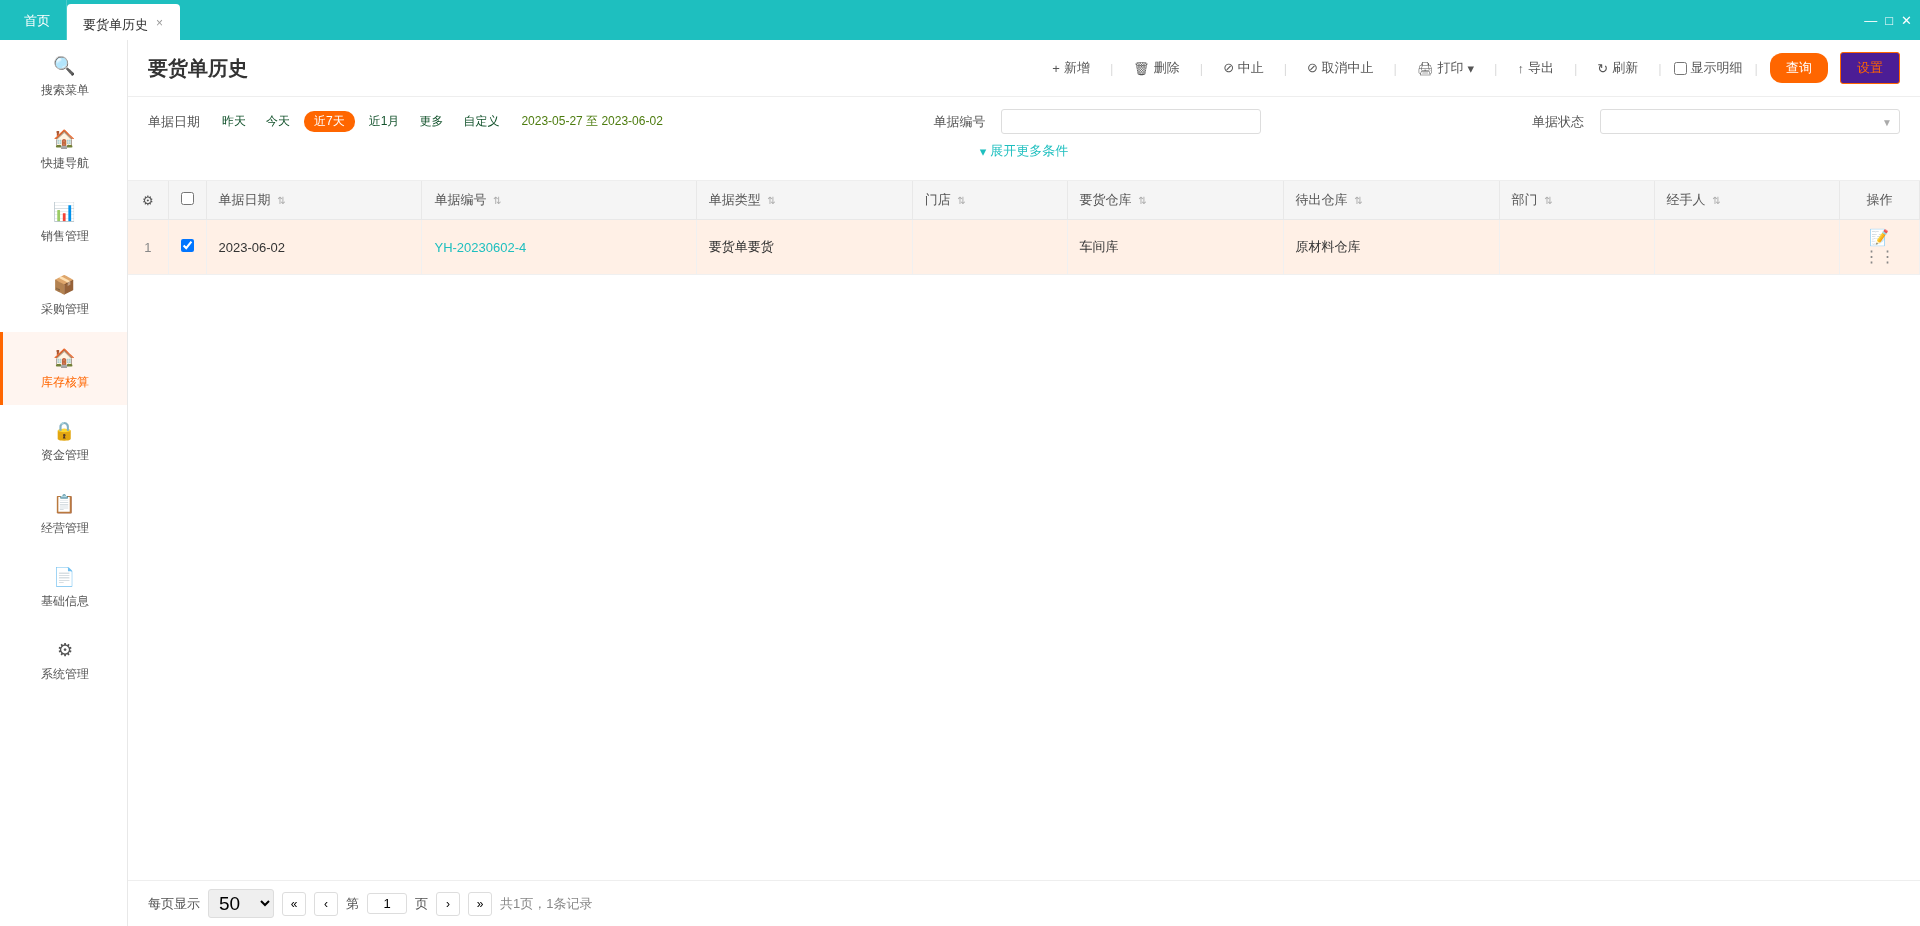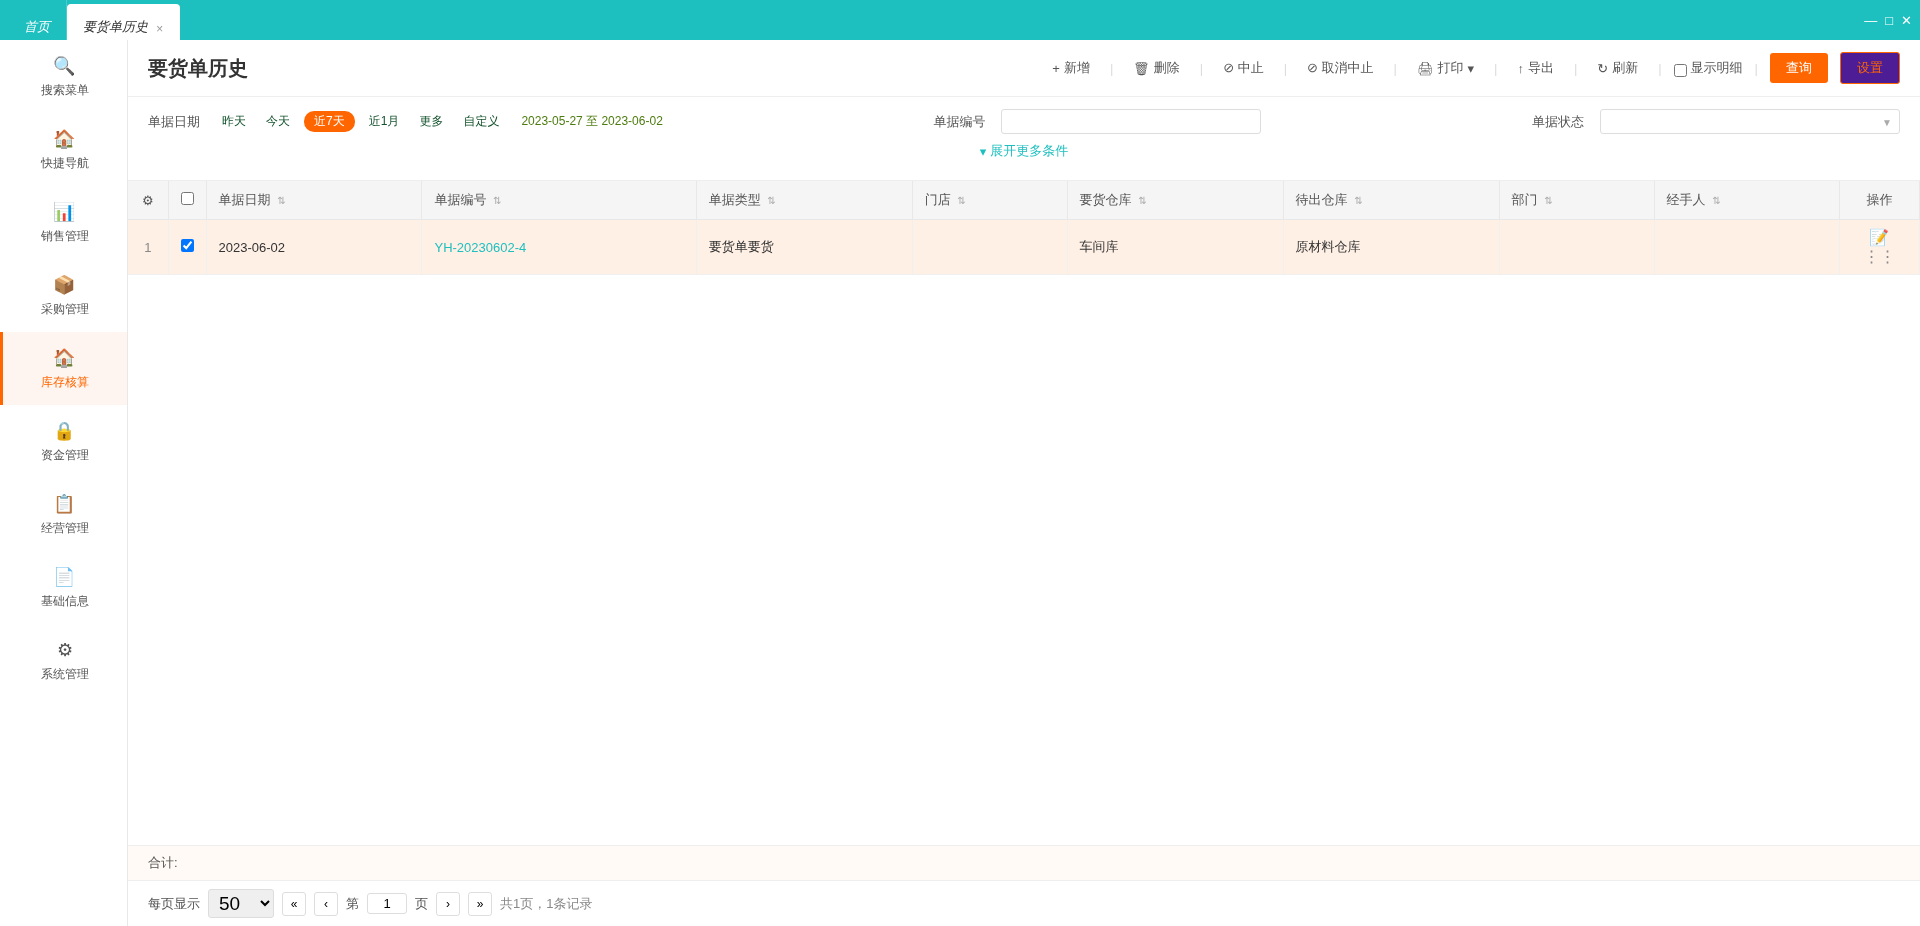--- a/index.html
+++ b/index.html
@@ -9,28 +9,27 @@
     .top-nav {
       background: #1ebfbf;
       height: 40px;
       display: flex;
       align-items: center;
       padding: 0 8px;
       flex-shrink: 0;
     }
     .top-nav-tab {
       display: flex;
-      align-items: flex-end;
+      align-items: flex-start;
       height: 40px;
-      padding: 4px 16px;
+      padding: 12px 16px;
       color: #fff;
       font-size: 13px;
       cursor: pointer;
       border-right: 1px solid rgba(255,255,255,0.2);
-      font-style: italic;
     }
     .top-nav-tab.active {
       background: #fff;
       color: #333;
       border-radius: 4px 4px 0 0;
       margin-top: 4px;
       height: 36px;
     }
     .top-nav-tab .close-icon {
       margin-left: 8px;
@@ -126,33 +125,33 @@
       gap: 4px;
       cursor: pointer;
       padding: 4px 8px;
       border-radius: 3px;
     }
     .header-btn.primary {
       background: #f60;
       color: #fff;
       border: none;
       padding: 6px 16px;
-      border-radius: 3px;
+      border-radius: 12px;
       font-size: 13px;
     }
     .header-btn.secondary {
       background: #4c1d95;
       color: #f60;
       border: 1px solid #f60;
       padding: 6px 16px;
       border-radius: 3px;
       font-size: 13px;
     }
     .btn-divider { color: #ddd; }
-    .display-toggle { display: flex; align-items: flex-end; gap: 4px; font-size: 13px; cursor: pointer; }
+    .display-toggle { display: flex; align-items: center; gap: 4px; font-size: 13px; cursor: pointer; }
 
     
     .filter-bar {
       padding: 12px 20px;
       border-bottom: 1px solid #eee;
       flex-shrink: 0;
     }
     .filter-row {
       display: flex;
       align-items: center;
@@ -544,24 +543,20 @@
             <td></td>
             <td class="col-ops">
               <span class="op-icon" title="编辑">📝</span>
               <span class="op-icon" title="更多">⋮⋮</span>
             </td>
           </tr>
         </tbody>
       </table>
     </div>
 
-    <div class="table-footer">
-      <span class="footer-total">合计:</span>
-      <span></span>
-    </div>
 
     <div class="pagination">
       <span>每页显示</span>
       <select class="page-size-select">
         <option value="20">20</option>
         <option value="50" selected="">50</option>
         <option value="100">100</option>
       </select>
       <button class="page-btn">
         <span>«</span>

